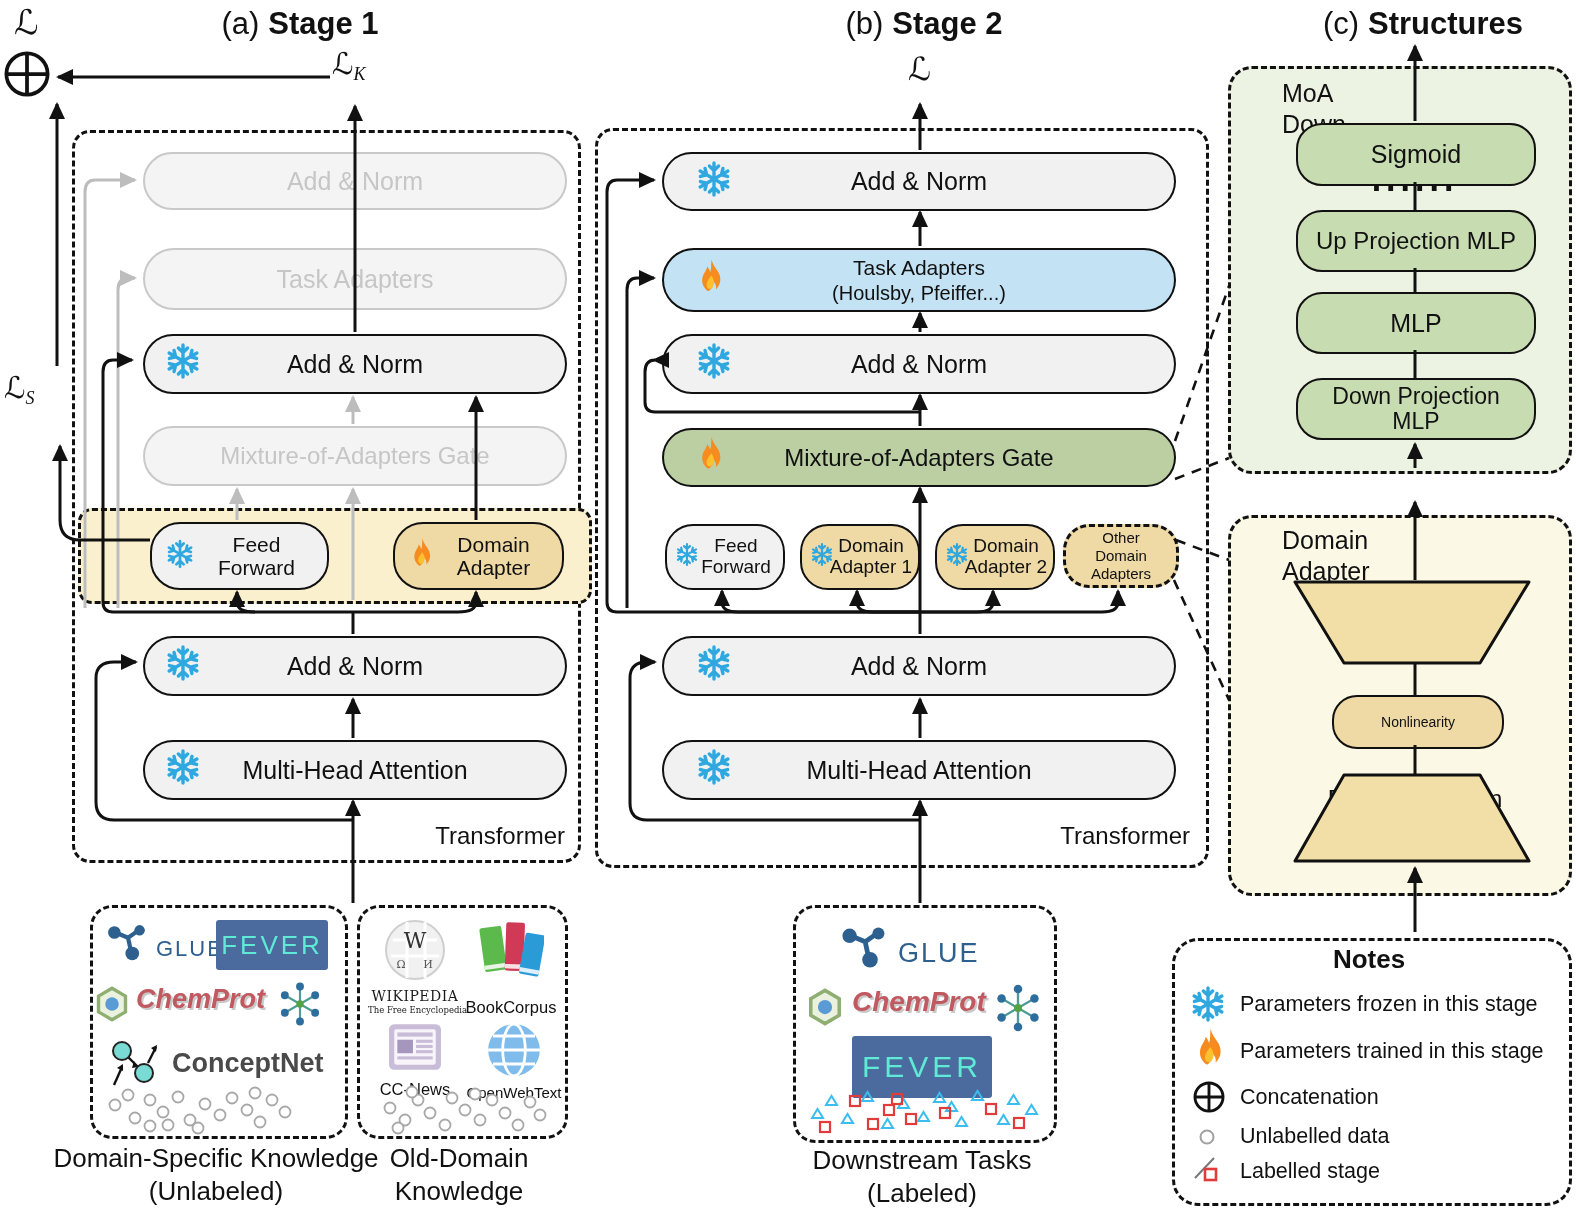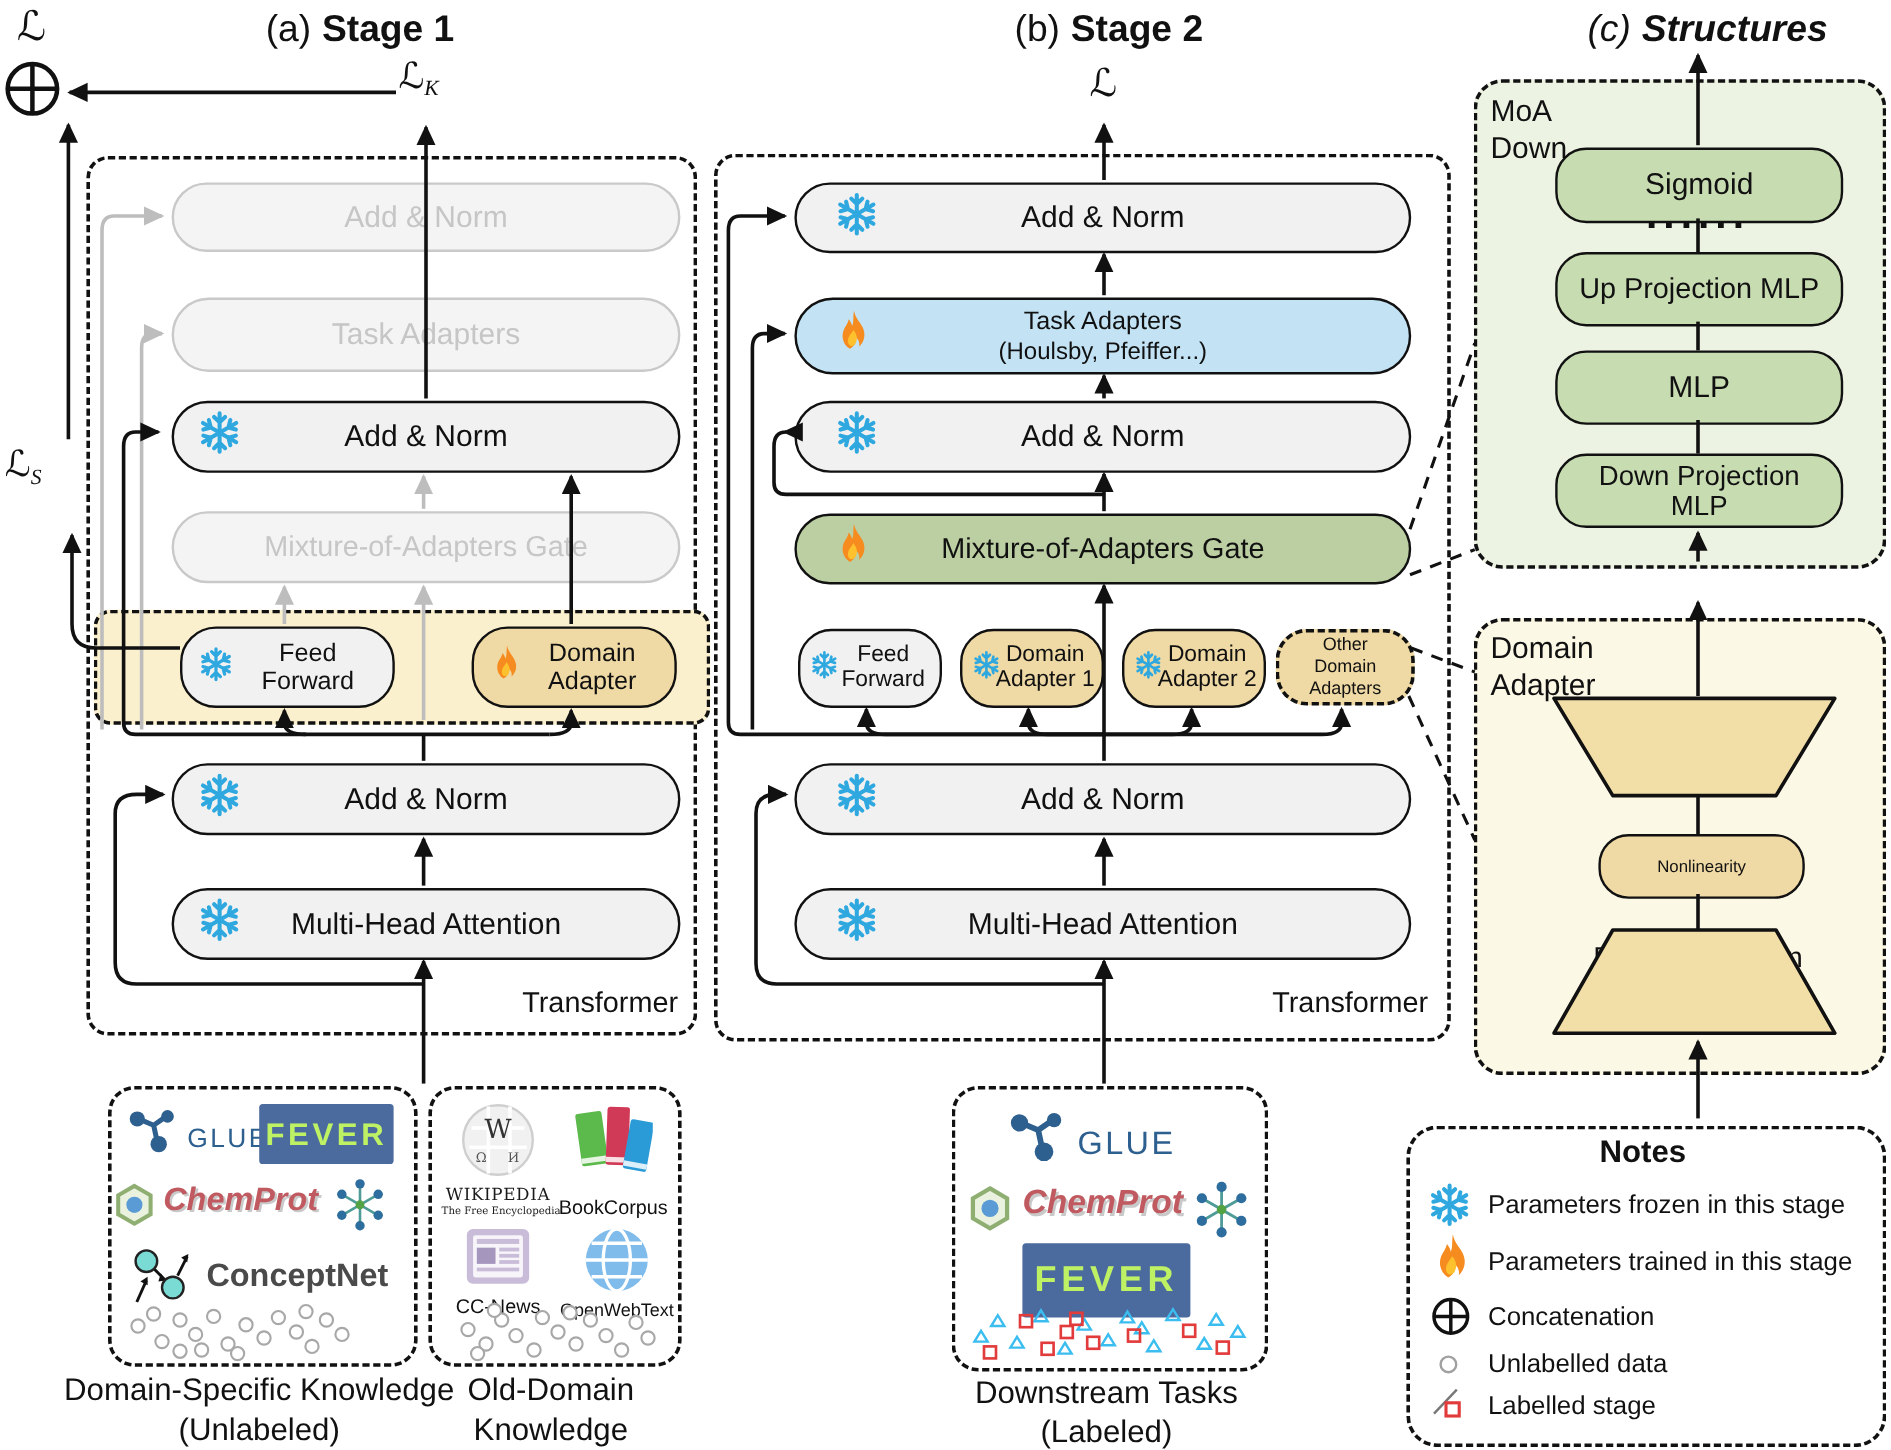--- a/index.html
+++ b/index.html
@@ -17,44 +17,44 @@
   .pill .icon{position:absolute;left:18px;top:50%;transform:translateY(-50%);}
   .pill .icon2{position:absolute;left:7px;top:50%;transform:translateY(-50%);}
   .tan{background:#EFD9A4;}
   .blue{background:#C3E3F5;}
   .green{background:#BCCFA3;}
   .cgreen{background:#C8DCB2;}
   .small{font-size:19px;line-height:1.1;}
   .yellowzone{position:absolute;border:3px dashed #111;border-radius:14px;background:#FBF0CE;}
   .cpanel-moa{position:absolute;border:3px dashed #111;border-radius:24px;background:#EDF3E3;}
   .cpanel-da{position:absolute;border:3px dashed #111;border-radius:24px;background:#FCF8E6;}
-  .clabel{position:absolute;font-size:25px;line-height:1.25;}
+  .clabel{position:absolute;font-size:25px;line-height:1.25;margin-left:40px;}
   .notes{position:absolute;border:3.5px dashed #111;border-radius:26px;background:#fff;}
   .ntext{position:absolute;font-size:21.5px;white-space:nowrap;}
   .caption{position:absolute;font-size:26px;text-align:center;line-height:1.25;}
   .translabel{position:absolute;font-size:24px;text-align:right;}
   .losslabel{position:absolute;font-size:30px;white-space:nowrap;}
-  .fever{position:absolute;background:#4B6B9F;color:#bef264;display:flex;align-items:center;
-         justify-content:center;font-weight:bold;border-radius:3px;}
+  .fever{position:absolute;background:#4B6B9F;color:#5eead4;display:flex;align-items:center;
+         justify-content:center;font-weight:normal;border-radius:3px;}
   .logo-text{position:absolute;white-space:nowrap;}
   svg.ov{position:absolute;left:0;top:0;z-index:40;pointer-events:none;}
   .z1{z-index:1}.z2{z-index:2}
 </style>
 </head>
 <body>
 
 <div id="canvas">
 
   <div class="abs title" style="left:150px;top:6px;width:300px;">
     <span>(a)</span><b>Stage 1</b>
   </div>
   <div class="abs title" style="left:774px;top:6px;width:300px;">
     <span>(b)</span><b>Stage 2</b>
   </div>
-  <div class="abs title" style="left:1270px;top:6px;width:306px;font-style:italic;">
+  <div class="abs title" style="left:1270px;top:6px;width:306px;">
     <span>(c)</span><b>Structures</b>
   </div>
 
   <div class="abs losslabel scriptL" style="left:14px;top:2px;font-size:34px;">ℒ</div>
   <div class="abs losslabel" style="left:332px;top:46px;"><span class="scriptL">ℒ</span><span class="sub">K</span></div>
   <div class="abs losslabel" style="left:4px;top:370px;"><span class="scriptL">ℒ</span><span class="sub">S</span></div>
   <div class="abs losslabel scriptL" style="left:908px;top:50px;font-size:32px;">ℒ</div>
 
   <svg class="abs" style="left:2px;top:49px;" width="50" height="50" viewBox="0 0 40 40">
     <circle cx="20" cy="20" r="16.5" fill="#fff" stroke="#111" stroke-width="3"></circle>

